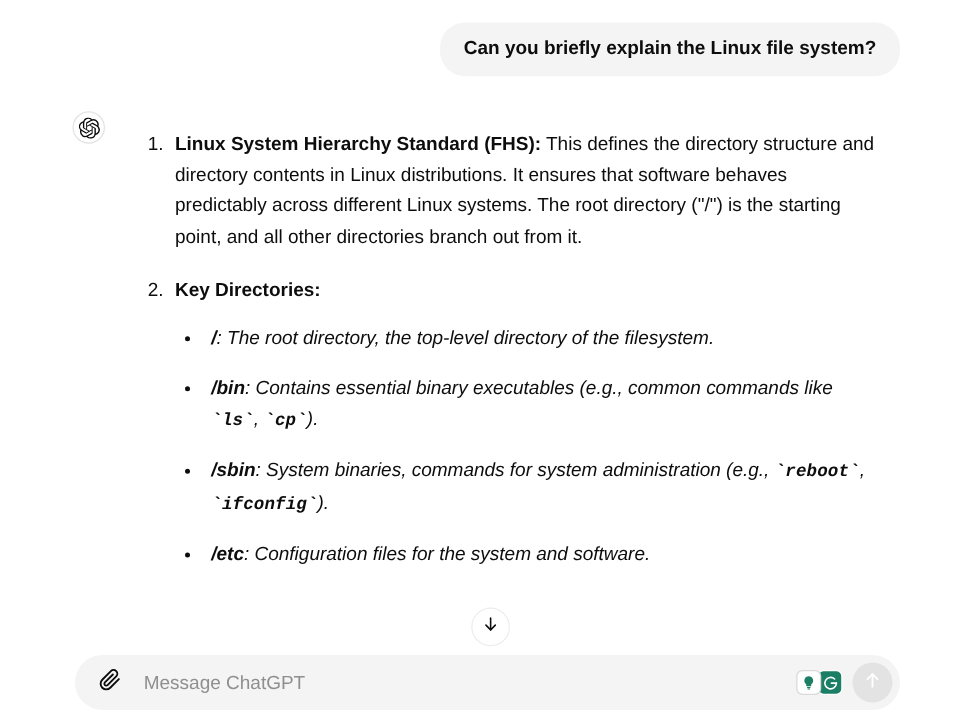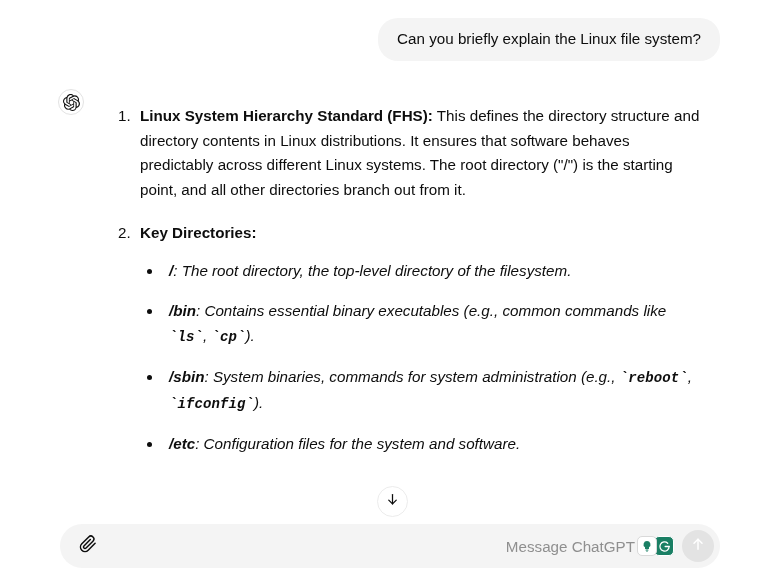--- a/index.html
+++ b/index.html
@@ -25,20 +25,21 @@
     height: 522px;
     overflow: hidden;
     padding-top: 18px;
   }
 
   
   .user-turn {
     display: flex;
     justify-content: flex-end;
     padding-right: 48px;
+    font-weight: bold;
   }
   .user-bubble {
     background: #f4f4f4;
     border-radius: 20px;
     padding: 11px 19px 12px 19px;
     font-size: 15.2px;
     line-height: 20px;
     color: #0d0d0d;
     max-width: 420px;
   }
@@ -148,21 +149,20 @@
   }
   .composer-input {
     flex: 1 1 auto;
     border: none;
     outline: none;
     background: transparent;
     font-family: "Liberation Sans", sans-serif;
     font-size: 15.2px;
     color: #0d0d0d;
     padding-left: 13px;
-    text-align: right;
   }
   .composer-input::placeholder { color: #8f8f8f; }
 
   .badge-group {
     flex: 0 0 auto;
     display: flex;
     align-items: center;
     margin-right: 8px;
   }
   .badge {

